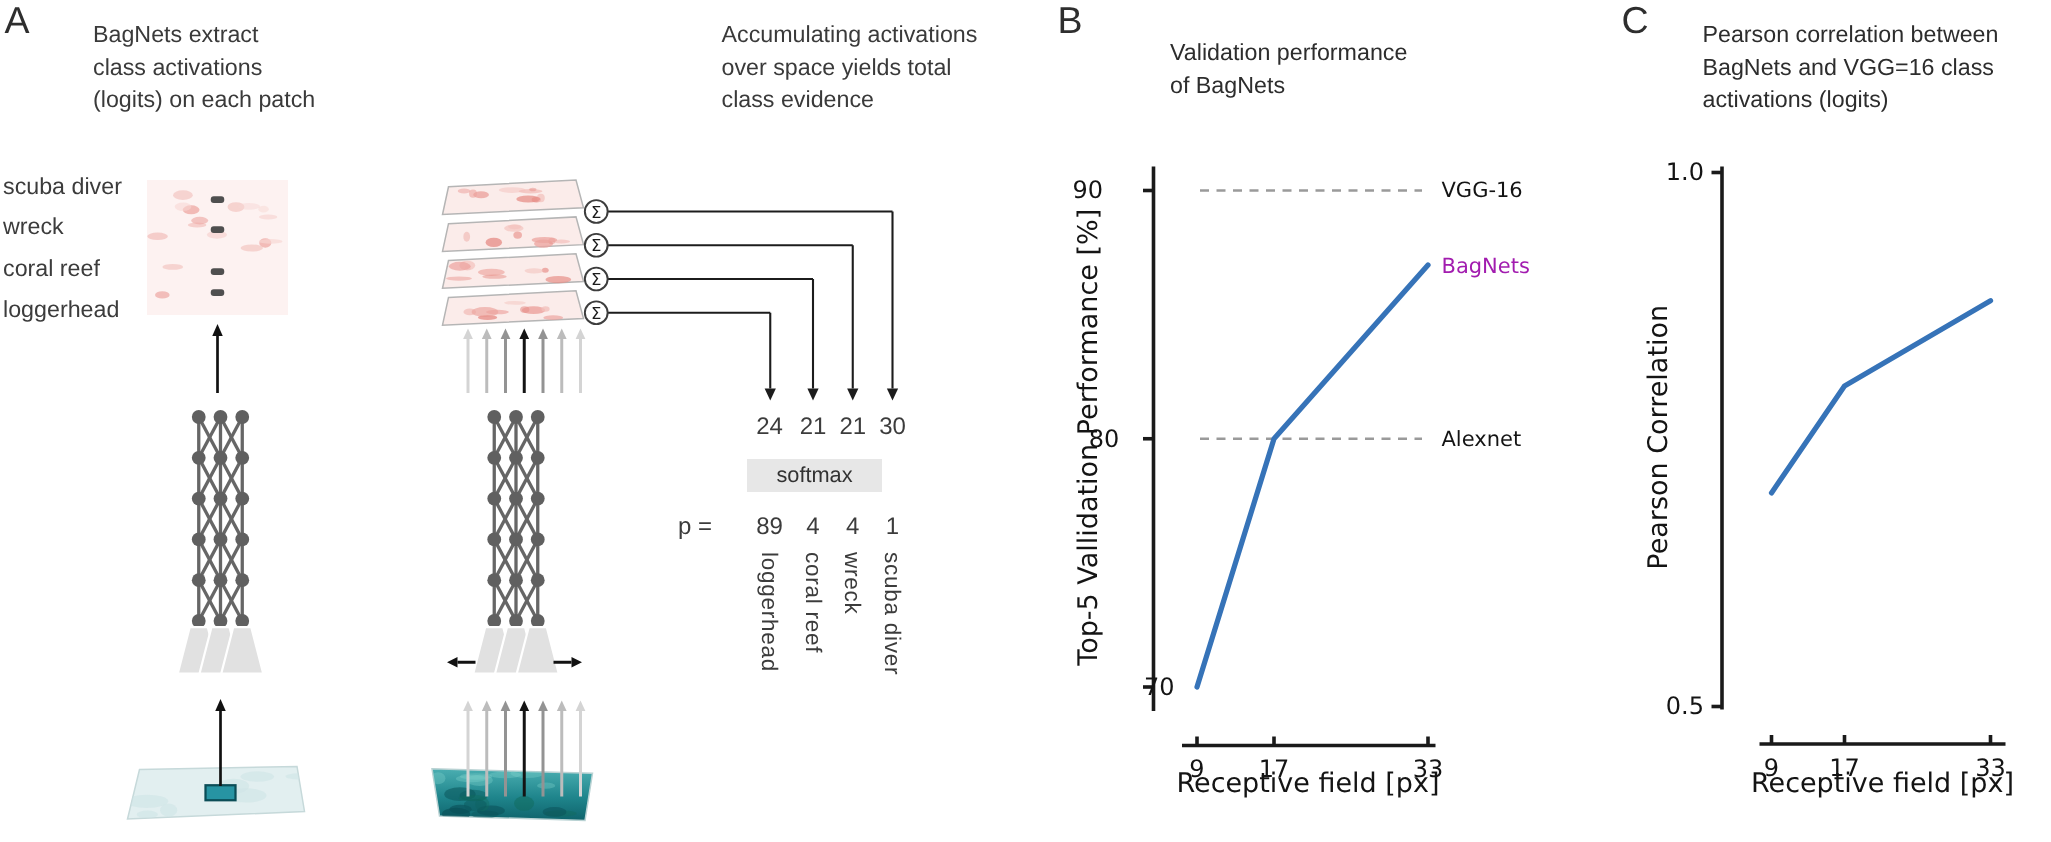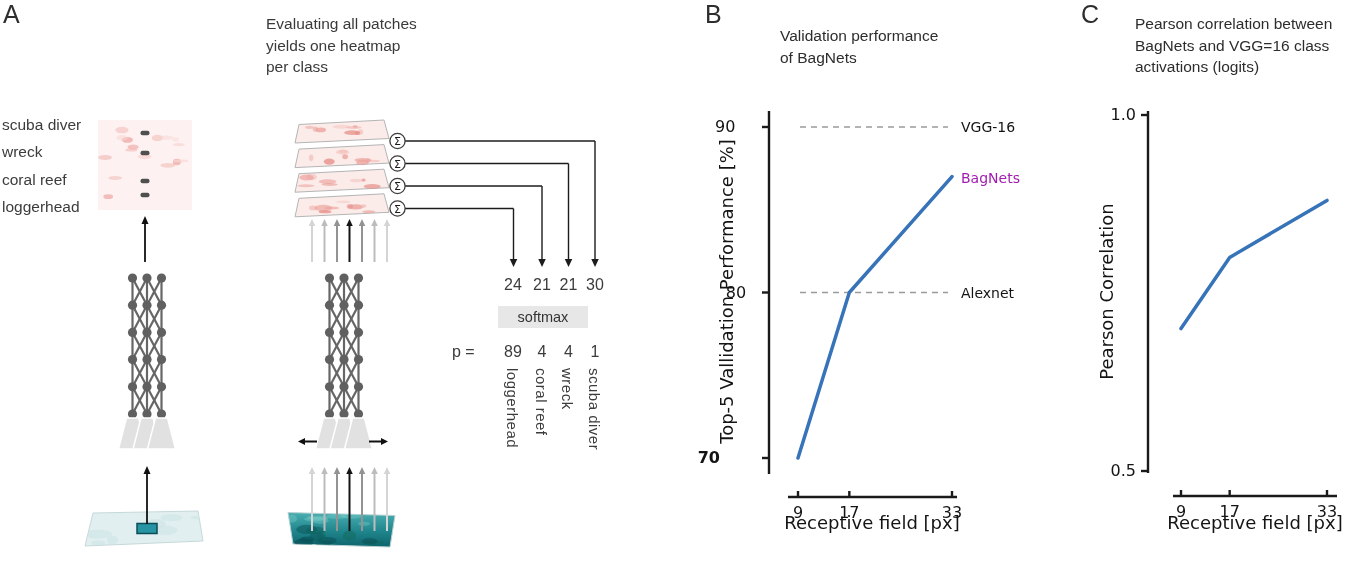--- a/index.html
+++ b/index.html
@@ -337,23 +337,26 @@
         <line x1="1229.6666666666667" y1="490" x2="1229.6666666666667" y2="496" stroke="#1a1a1a" stroke-width="2.4" stroke-linecap="butt"></line>
         <line x1="1327" y1="490" x2="1327" y2="496" stroke="#1a1a1a" stroke-width="2.4" stroke-linecap="butt"></line>
         <polyline points="1181,328.6 1229.6666666666667,257.4 1327,200.44" fill="none" stroke="#3673b8" stroke-width="3.5" stroke-linejoin="round" stroke-linecap="round"></polyline>
       </g>
     </svg>
 
   <div class="abs panel-letter" style="left:3px;top:0px">A</div>
   <div class="abs panel-letter" style="left:705px;top:0px">B</div>
   <div class="abs panel-letter" style="left:1081px;top:0px">C</div>
 
-  <div class="abs heading" style="left:266px;top:13px;width:210px">Evaluating all patches
-yields one heatmap
-per class</div>
+  <div class="abs heading" style="left:62px;top:13px;width:200px">BagNets extract
+class activations
+(logits) on each patch</div>
+  <div class="abs heading" style="left:481px;top:13px;width:230px">Accumulating activations
+over space yields total
+class evidence</div>
 
   <div class="abs" style="left:2px;top:111px">
     <div class="class-label">scuba diver</div>
     <div class="class-label">wreck</div>
     <div class="class-label">coral reef</div>
     <div class="class-label">loggerhead</div>
   </div>
 
   <div class="abs num" style="left:495px;top:276px">24</div>
   <div class="abs num" style="left:524px;top:276px">21</div>
@@ -378,21 +381,21 @@
   <div class="abs chart-title" style="left:1135px;top:13px;width:230px">Pearson correlation between
 BagNets and VGG=16 class
 activations (logits)</div>
 
   <div class="abs axis-title" style="left:526px;top:281px;width:400px;transform:rotate(-90deg)">Top-5 Vallidation Performance [%]</div>
   <div class="abs axis-title" style="left:772px;top:512px;width:200px">Receptive field [px]</div>
   <div class="abs axis-title" style="left:906px;top:281px;width:400px;transform:rotate(-90deg)">Pearson Correlation</div>
   <div class="abs axis-title" style="left:1155px;top:512px;width:200px">Receptive field [px]</div>
 <div class="tick-label" style="left: 715px; top: 117px; width: 42px; text-align: left;">90</div>
     <div class="tick-label" style="left: 715px; top: 282.5px; width: 42px; text-align: center;">80</div>
-    <div class="tick-label" style="left: 678px; top: 448px; width: 42px; text-align: right; font-weight: bold;">70</div>
+    <div class="tick-label" style="left: 741px; top: 448px; width: 42px; text-align: right;">70</div>
     <div class="tick-label" style="left: 778px; top: 503px; width: 40px; text-align: center;">9</div>
     <div class="tick-label" style="left: 829.333px; top: 503px; width: 40px; text-align: center;">17</div>
     <div class="tick-label" style="left: 932px; top: 503px; width: 40px; text-align: center;">33</div>
     <div class="anno" style="left: 961px; top: 116px;">VGG-16</div>
     <div class="anno" style="left: 961px; top: 281.5px;">Alexnet</div>
     <div class="anno" style="left: 961px; top: 166.65px; color: #a21caf;">BagNets</div>
     <div class="tick-label" style="left: 1094px; top: 105px; width: 42px; text-align: right;">1.0</div>
     <div class="tick-label" style="left: 1094px; top: 461px; width: 42px; text-align: right;">0.5</div>
     <div class="tick-label" style="left: 1161px; top: 502px; width: 40px; text-align: center;">9</div>
     <div class="tick-label" style="left: 1209.67px; top: 502px; width: 40px; text-align: center;">17</div>

